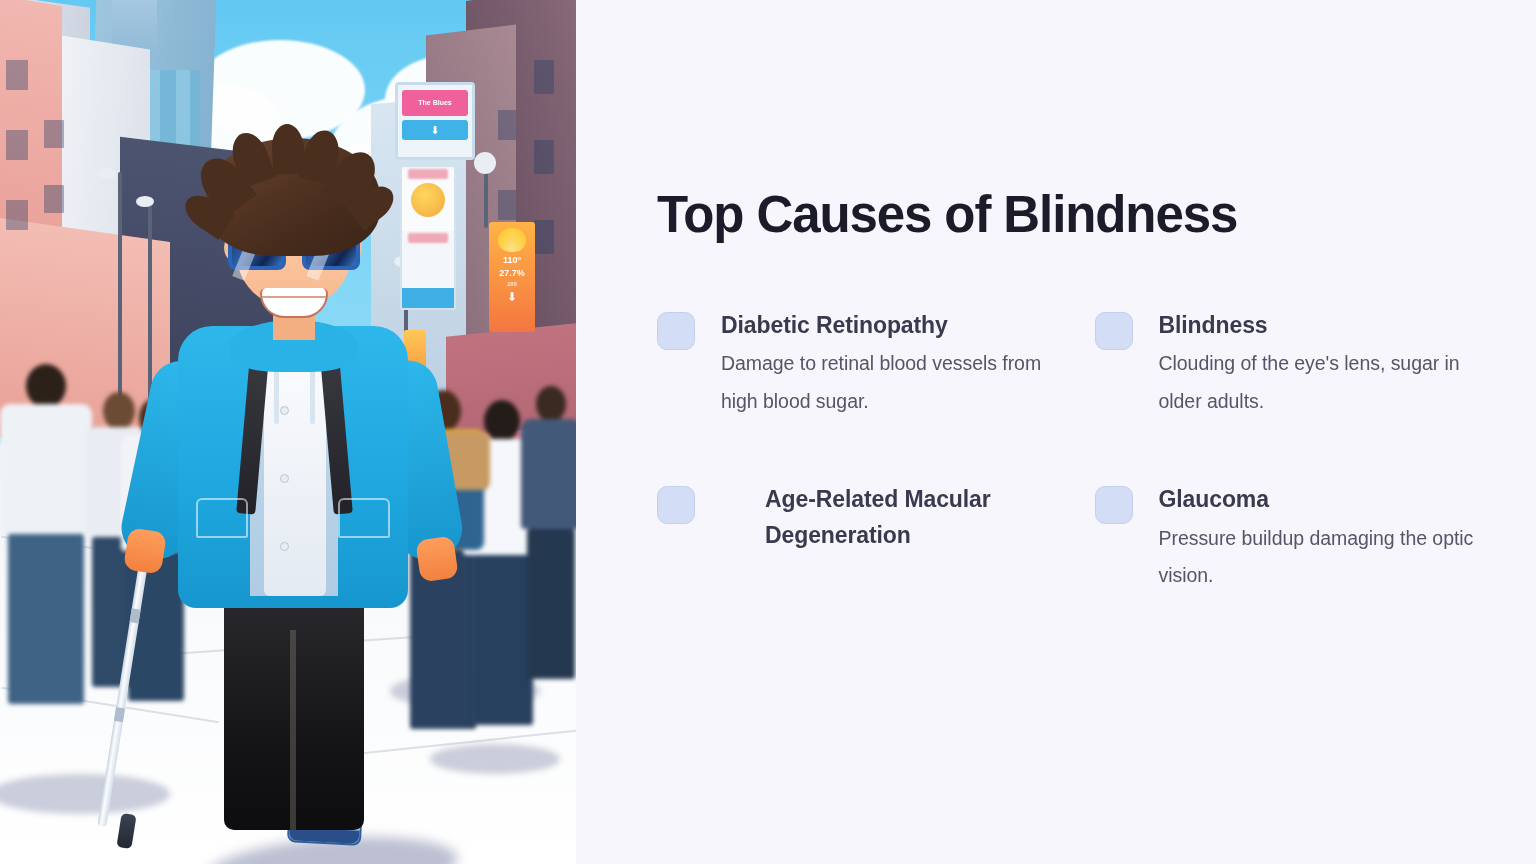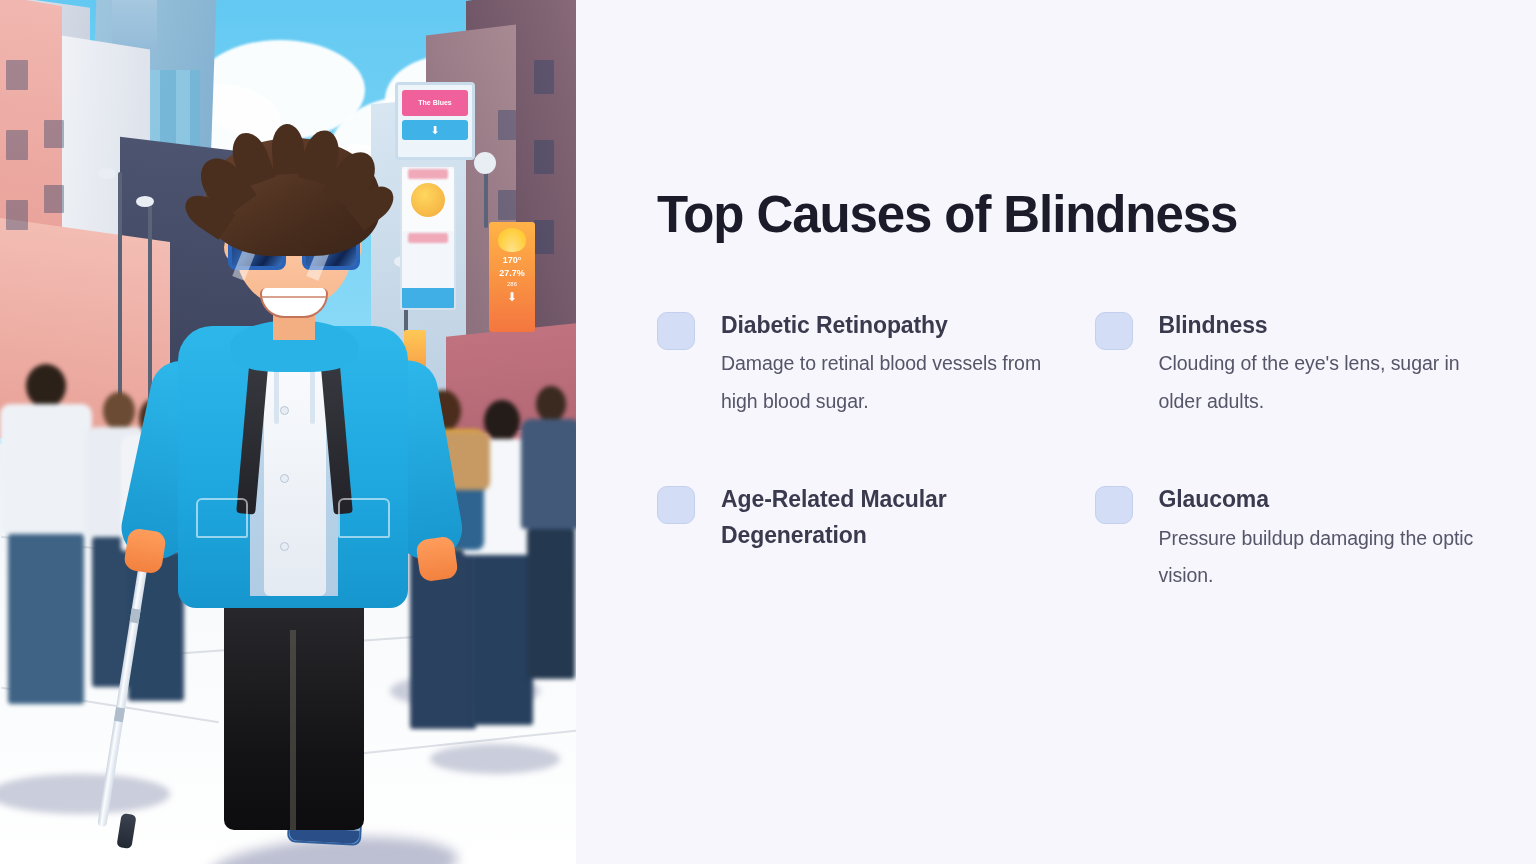--- a/index.html
+++ b/index.html
@@ -324,21 +324,21 @@
     letter-spacing:-.1px;
     margin:0 0 2px 0;
   }
   .card-desc {
     font-size:19.5px;
     font-weight:400;
     color:#555568;
     line-height:1.92;
     letter-spacing:-.05px;
   }
-  .card.wide-heading .card-heading { max-width:320px; }
+  .card.wide-heading .card-heading { max-width:320px;margin-left:44px; }
 </style>
 </head>
 <body>
 
 <div class="image-panel">
 
   <div class="sky"></div>
 
   <div class="cloud c1"></div>
   <div class="cloud c2"></div>
@@ -392,21 +392,21 @@
     <div class="st-top">
       <div class="st-txt"></div>
       <div class="st-mascot"></div>
     </div>
     <div class="st-txt"></div>
     <div class="st-bar"></div>
   </div>
 
   <div class="banner-orange">
     <div class="shell"></div>
-    <div class="bo-t">170°</div>
+    <div class="bo-t">110°</div>
     <div class="bo-t">27.7%</div>
     <div class="bo-s">286</div>
     <div class="bo-arrow">⬇</div>
   </div>
 
   <div class="banner-small"></div>
   <div class="shop-awning"></div>
   <div class="shop-letters">AKE</div>
 
   <div class="pavement">

